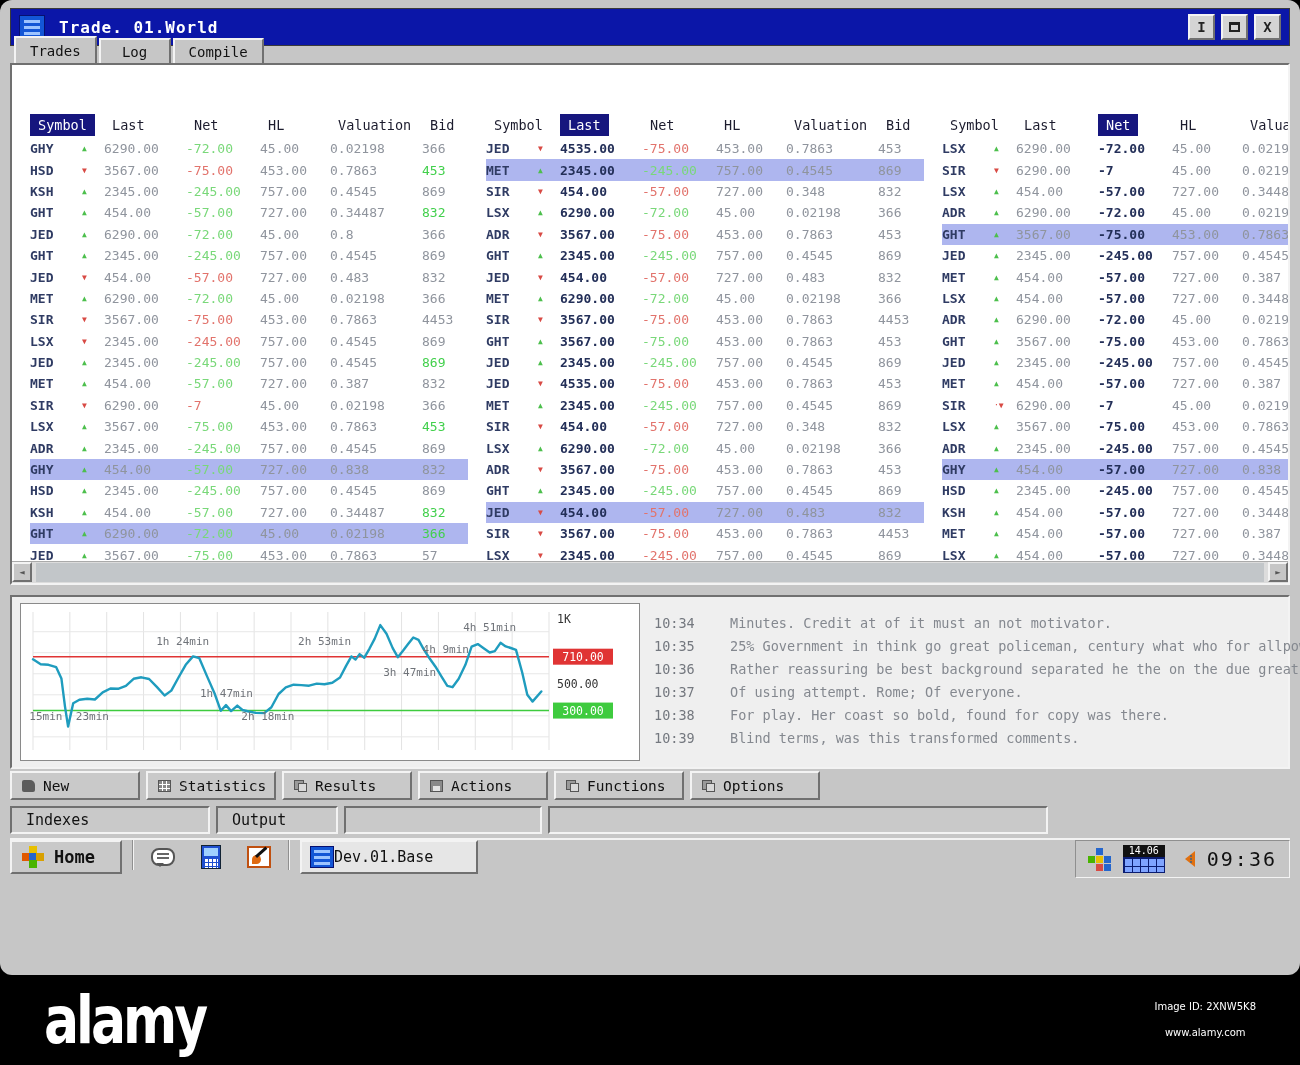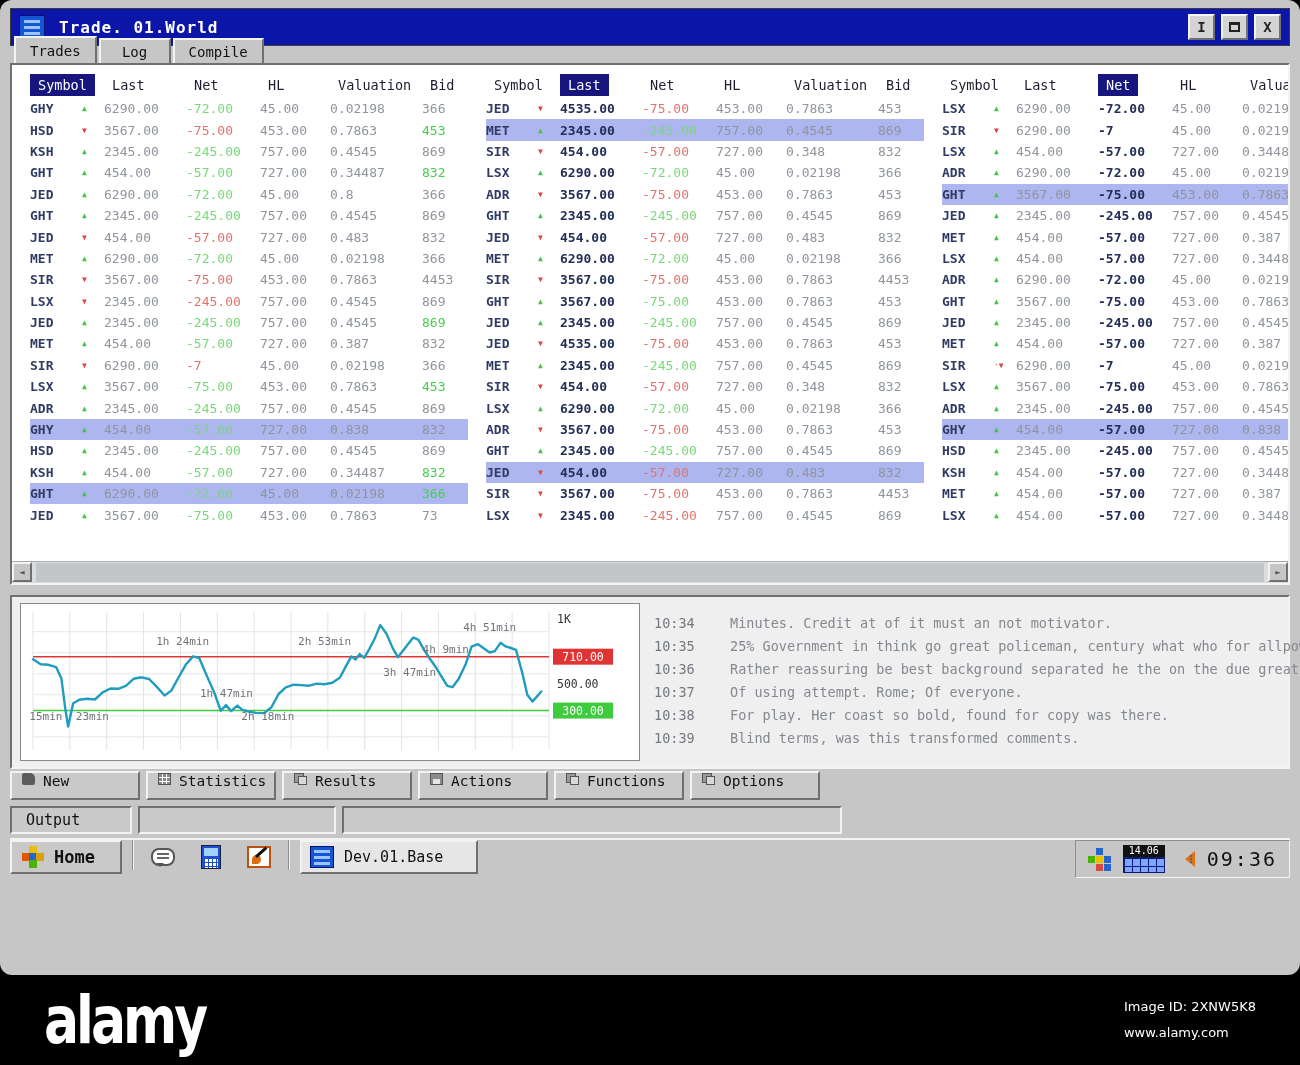--- a/index.html
+++ b/index.html
@@ -39,21 +39,21 @@
          border-top:2px solid #f3f3f3; border-left:2px solid #f3f3f3; border-right:2px solid #707070;
          margin-right:2px; }
   .tab.active { height:27px; z-index:2; }
 
   
   .main-panel { height:522px; background:#fff; display:flex; flex-direction:column; }
   .tables-row { flex:1; display:flex; overflow:hidden; background:#fff; }
   .pane { flex:1; padding:6px 0 0 18px; }
   .grid-row { display:grid; grid-template-columns:52px 22px 82px 74px 70px 92px 46px;
               align-items:center; height:21.4px; font-size:13px; }
-  .hdr-row { height:27px; font-size:13.5px; color:#1c1c2e; }
+  .hdr-row { height:27px; font-size:13.5px; color:#1c1c2e;margin-top:40px; }
   .hdr-cell span { padding:3px 8px; }
   .hdr-cell.sel span { background:#16167e; color:#fff; }
   .c-sym { color:#2f3b63; font-weight:bold; }
   .c-arrow { font-size:8px; text-align:left; }
   .arrow-up { color:#4cbf4c; } .arrow-down { color:#d84a44; }
   .c-val { color:#8f949d; }
   .net-g { color:#79d879; } .net-r { color:#e2736c; } .net-n { color:#232f58; font-weight:bold; }
   .last-sel { color:#232f58; font-weight:bold; }
   .bid-g { color:#42d04c; }
   .row-hi { background:#aeb6ef; }
@@ -76,21 +76,21 @@
   
   .mw-panel { height:174px; background:#efefef; display:flex; padding:6px 8px; gap:14px; }
   .chart-box { width:620px; height:158px; background:#fff; border:1px solid #8a8a8a; }
   .news-list { flex:1; padding-top:8px; }
   .news-row { display:grid; grid-template-columns:62px 1fr; column-gap:14px; height:23px;
               align-items:center; font-size:13.5px; color:#84888f; white-space:nowrap; overflow:hidden; }
   .news-time { color:#74787f; }
 
   
   .toolbar { height:31px; display:flex; gap:6px; margin-top:2px; }
-  .tool-btn { width:130px; height:29px; background:#c9c9c9; display:flex; align-items:flex-start;
+  .tool-btn { width:130px; height:29px; background:#c9c9c9; display:flex; align-items:center;
               gap:8px; padding:0 10px; font-size:14.5px; color:#111; cursor:default; }
   .ticon { width:13px; height:12px; flex:none; }
   .ticon-doc { background:#5c5c5c; border-radius:2px 5px 2px 2px; }
   .ticon-grid { background:#888; box-shadow:inset 0 0 0 1px #555;
                 background-image:linear-gradient(#fff 1px, transparent 1px),
                                  linear-gradient(90deg,#fff 1px, transparent 1px);
                 background-size:4px 4px; }
   .ticon-floppy { background:#8a8a8a; border:1px solid #555; position:relative; }
   .ticon-floppy::after { content:""; position:absolute; left:2px; bottom:0; width:7px; height:5px; background:#e5e5e5; }
   .ticon-win { position:relative; }
@@ -132,21 +132,21 @@
                  background-image:linear-gradient(#1f4fd0 1px, transparent 1px),
                                   linear-gradient(90deg,#1f4fd0 1px, transparent 1px),
                                   linear-gradient(#fff,#fff);
                  background-size:4px 4px,4px 4px,auto; }
   .icon-paint { width:24px; height:22px; background:#fff; border:2px solid #c05010; position:relative; }
   .icon-paint::before { content:""; position:absolute; left:3px; bottom:2px; width:9px; height:9px;
                         background:#e06a10; border-radius:50% 50% 50% 0; }
   .icon-paint::after { content:""; position:absolute; left:8px; bottom:8px; width:14px; height:3px;
                        background:#111; transform:rotate(-42deg); transform-origin:left bottom; }
   .task-btn { width:178px; height:34px; background:#e6e6e6; display:flex; align-items:center;
-              gap:10px; padding:0 8px; font-size:15px; color:#111; }
+              padding:0 8px; font-size:15px; color:#111; }
   .task-icon { width:24px; height:22px; background:#1356d6; border:1px solid #061070;
                display:flex; flex-direction:column; justify-content:center; gap:3px; padding:0 3px; }
   .task-icon i { display:block; height:3px; background:#9dc4ff; }
   .tray { margin-left:auto; height:38px; border:1px solid #8f8f8f; border-bottom-color:#f3f3f3;
           border-right-color:#f3f3f3; display:flex; align-items:center; gap:12px; padding:0 12px; }
   .icon-net { display:grid; grid-template-columns:repeat(3,7px); grid-auto-rows:7px; gap:1px; }
   .icon-net i { background:#2566cc; }
   .icon-net i:nth-child(1){background:#c6c6c6} .icon-net i:nth-child(3){background:#c6c6c6}
   .icon-net i:nth-child(2){background:#2566cc} .icon-net i:nth-child(4){background:#49b400}
   .icon-net i:nth-child(5){background:#e8c000} .icon-net i:nth-child(6){background:#2566cc}
@@ -162,22 +162,22 @@
   .icon-speaker { width:0; height:0; border:8px solid transparent; border-right:10px solid #e07010;
                   position:relative; }
   .icon-speaker::before { content:""; position:absolute; left:2px; top:-4px; width:3px; height:8px;
                           border-right:2px dotted #666; }
   .clock { font-size:20px; color:#111; letter-spacing:2px; }
 
   
   .wm-bar { height:90px; background:#000; display:flex; align-items:center; padding:0 44px; }
   .wm-logo { color:#fff; font-family:"DejaVu Sans", sans-serif; font-weight:bold; font-size:52px;
              letter-spacing:-3px; transform:scaleY(1.25); }
-  .wm-right { margin-left:auto; text-align:left; color:#fff;
-              font-family:"DejaVu Sans", sans-serif; font-size:13px; line-height:26px; }
+  .wm-right { margin-left:auto; text-align:center; color:#fff;
+              font-family:"DejaVu Sans", sans-serif; font-size:10px; line-height:26px; }
   .wm-right .wm-url { font-weight:normal; }
 
   svg text { font-family:"DejaVu Sans Mono", monospace; }
 </style>
 </head>
 <body>
 
 <div class="screen">
 
   <div class="titlebar">
@@ -385,21 +385,21 @@
             <div class="c-val">0.02198</div>
             <div class="bid-g">366</div>
           </div>
           <div class="grid-row">
             <div class="c-sym">JED</div>
             <div class="c-arrow arrow-up">▲</div>
             <div class="c-val">3567.00</div>
             <div class="net-g">-75.00</div>
             <div class="c-val">453.00</div>
             <div class="c-val">0.7863</div>
-            <div class="c-val">73</div>
+            <div class="c-val">57</div>
           </div>
         </div>
       <div class="pane" id="pane-1">
           <div class="grid-row hdr-row">
             <div class="hdr-cell" style="grid-column: 1 / 3;"><span>Symbol</span></div>
             <div class="hdr-cell sel"><span>Last</span></div>
             <div class="hdr-cell"><span>Net</span></div>
             <div class="hdr-cell"><span>HL</span></div>
             <div class="hdr-cell"><span>Valuation</span></div>
             <div class="hdr-cell"><span>Bid</span></div>
@@ -859,20 +859,21 @@
         <span class="ticon ticon-win"></span>
         <span>Functions</span>
       </div>
       <div class="tool-btn raised">
         <span class="ticon ticon-win"></span>
         <span>Options</span>
       </div>
     </div>
 
   <div class="statusrow" id="statusrow">
+      <div class="status-cell sunken sc1">Indexes</div>
       <div class="status-cell sunken sc2">Output</div>
       <div class="status-cell sunken sc3"></div>
       <div class="status-cell sunken sc4"></div>
     </div>
 
   <div class="taskbar">
     <div class="home-btn raised">
       <span class="home-icon">
         <i class="hi-t"></i>
           <i class="hi-l"></i>

